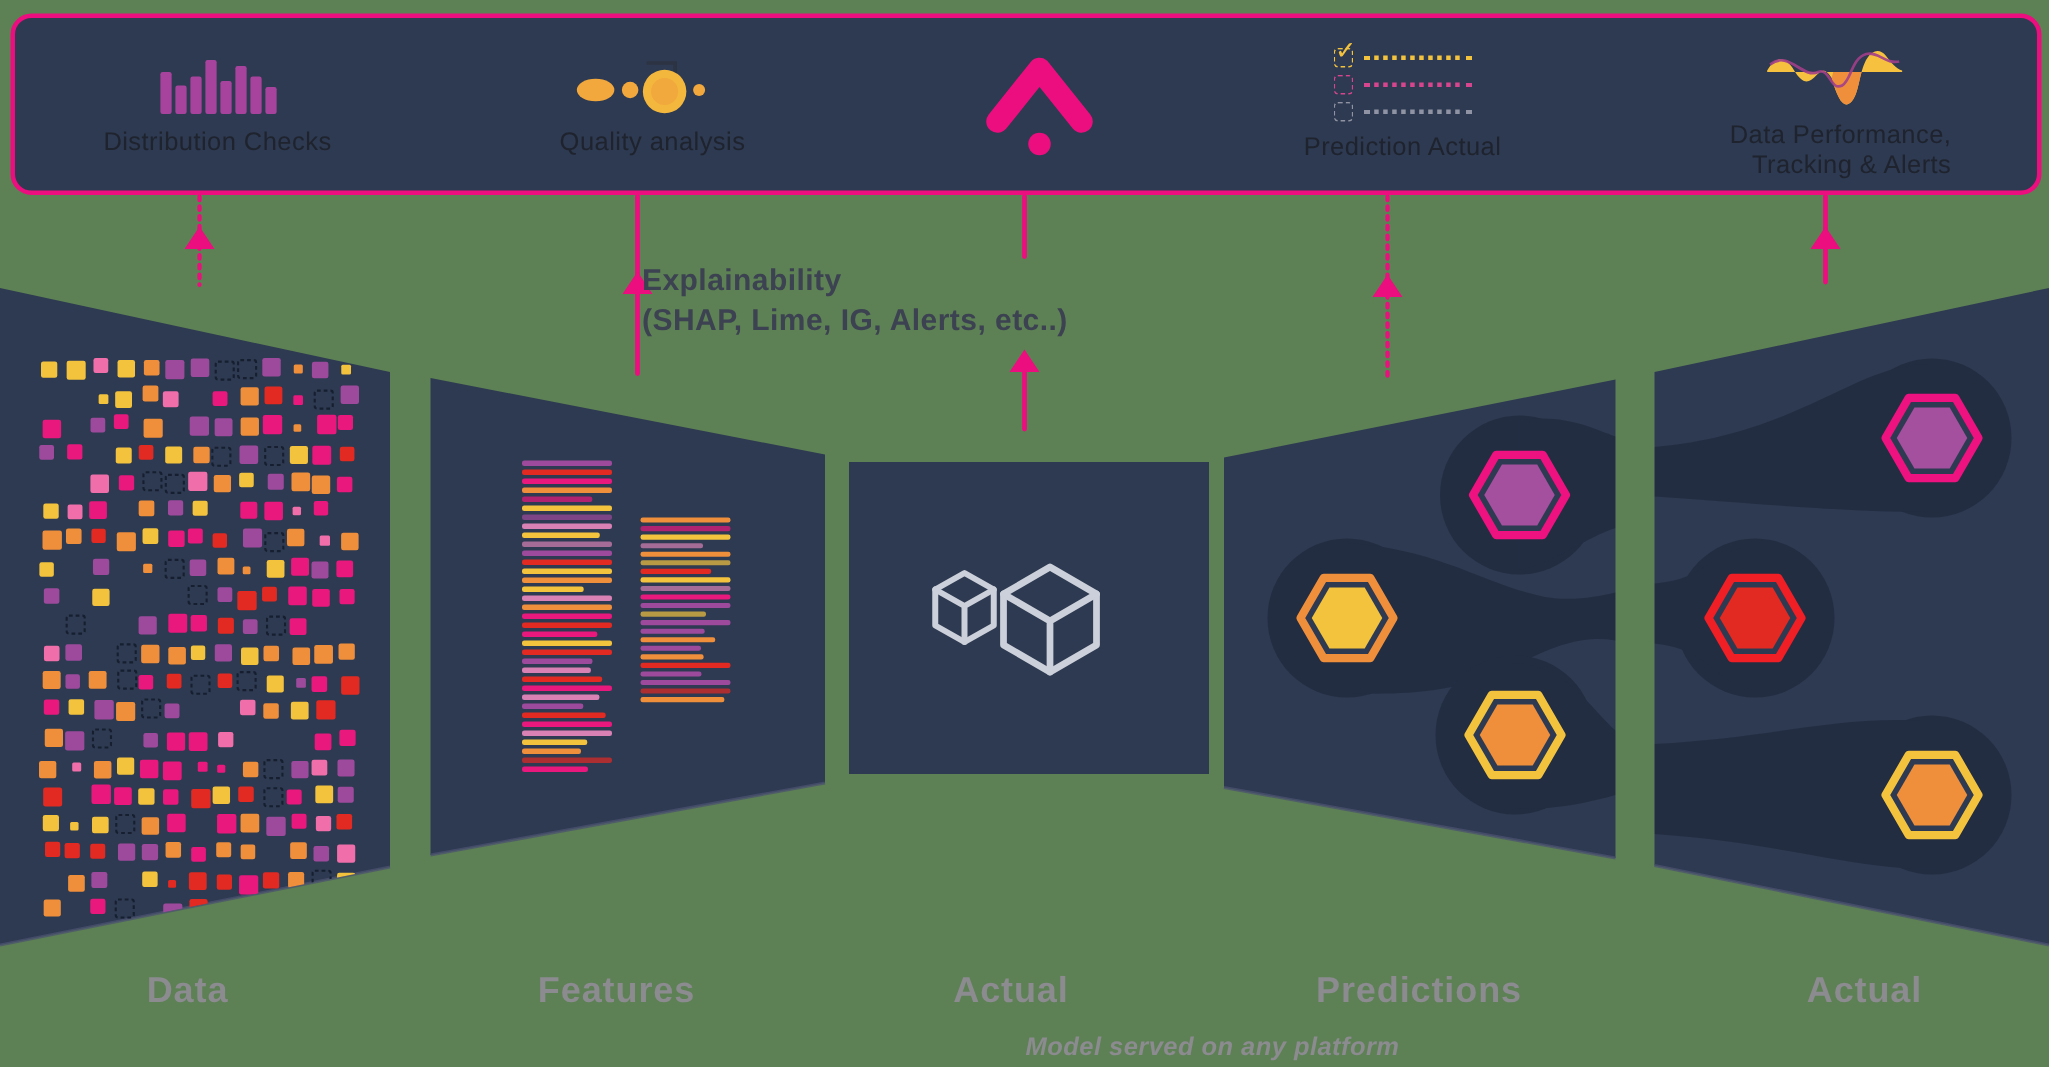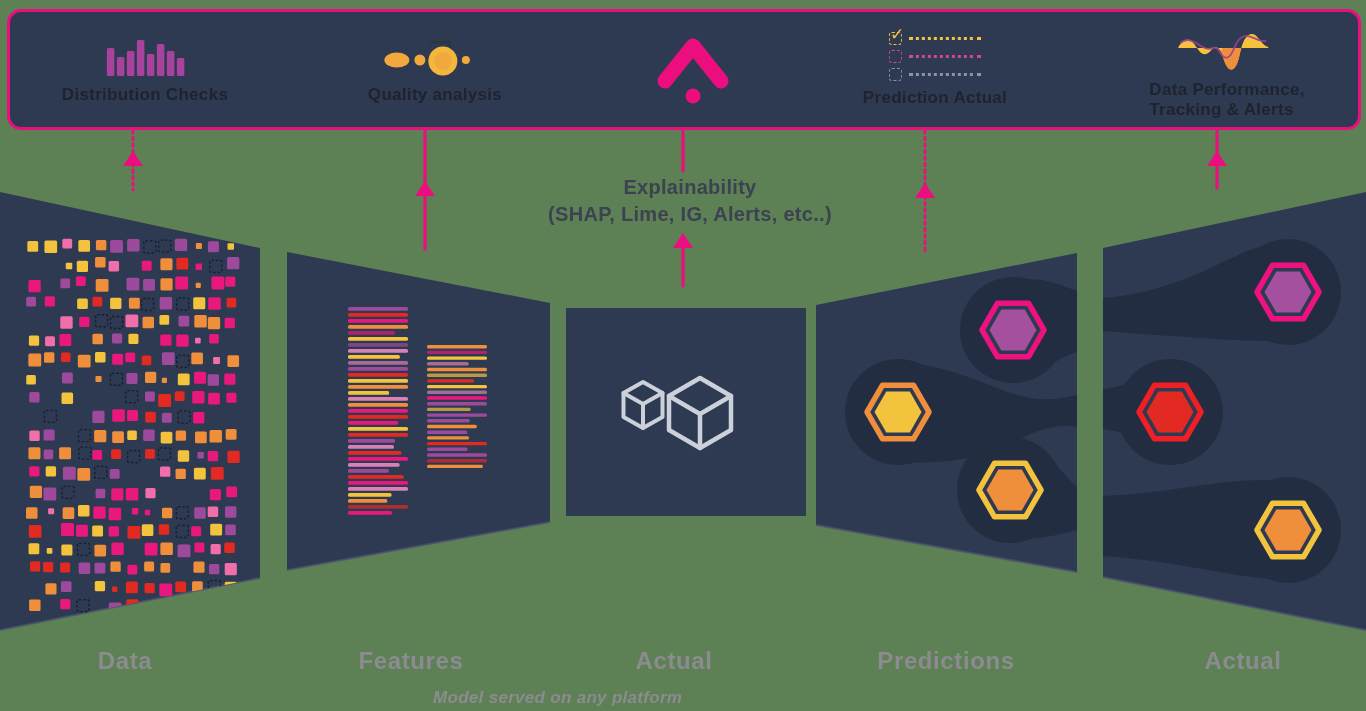--- a/index.html
+++ b/index.html
@@ -14,47 +14,47 @@
     background:var(--navy,#2e3a51);
     border:3px solid var(--pink,#ec0e7e);
     border-radius:14px;
   }
   .bar-cell{
     position:absolute;top:0;height:100%;
     display:flex;flex-direction:column;align-items:center;justify-content:center;
     gap:7px;transform:translateX(-50%);
   }
   .bar-label{
-    color:var(--dark-text,#1e232e);font-size:17px;font-weight:700;
-    letter-spacing:.3px;text-align:left;line-height:20px;white-space:nowrap;
+    color:var(--dark-text,#1e232e);font-size:17px;font-weight:400;
+    letter-spacing:.3px;text-align:right;line-height:20px;white-space:nowrap;
   }
   
   .checklist{display:flex;flex-direction:column;gap:4px;}
   .cl-row{display:flex;align-items:center;height:14px;position:relative;}
   .cl-box{width:11px;height:11px;border:1.6px dashed currentColor;border-radius:3px;flex:0 0 auto;}
   .cl-line{width:72px;border-top:3px dotted currentColor;margin-left:7px;}
   .cl-yellow{color:#f4c33e}.cl-pink{color:#d6458d}.cl-gray{color:#8f93a3}
   .cl-check{position:absolute;left:1px;top:-7px;color:#f4c33e;font-size:17px;font-weight:bold;}
   
   .explainability{
-    position:absolute;left:440px;top:174px;width:500px;text-align:center;
+    position:absolute;left:428px;top:174px;width:500px;text-align:left;
     color:var(--expl-text,#3c4251);font-size:20px;font-weight:600;line-height:27px;
     letter-spacing:.3px;
   }
   
   #scene{position:absolute;left:0;top:0;}
   
   .stage-label{
     position:absolute;top:647px;width:300px;transform:translateX(-50%);
     text-align:center;color:var(--gray,#8b8b90);
     font-size:24px;font-weight:700;letter-spacing:.6px;
   }
   .footer-caption{
     position:absolute;top:688px;left:683px;width:500px;transform:translateX(-50%);
-    text-align:left;color:var(--gray,#8b8b90);
+    text-align:right;color:var(--gray,#8b8b90);
     font-size:17px;font-weight:700;font-style:italic;letter-spacing:.3px;
   }
 </style>
 </head>
 <body>
 
 <div class="canvas">
 
   <svg id="scene" width="1366" height="711" viewBox="0 0 1366 711">
       <defs>

